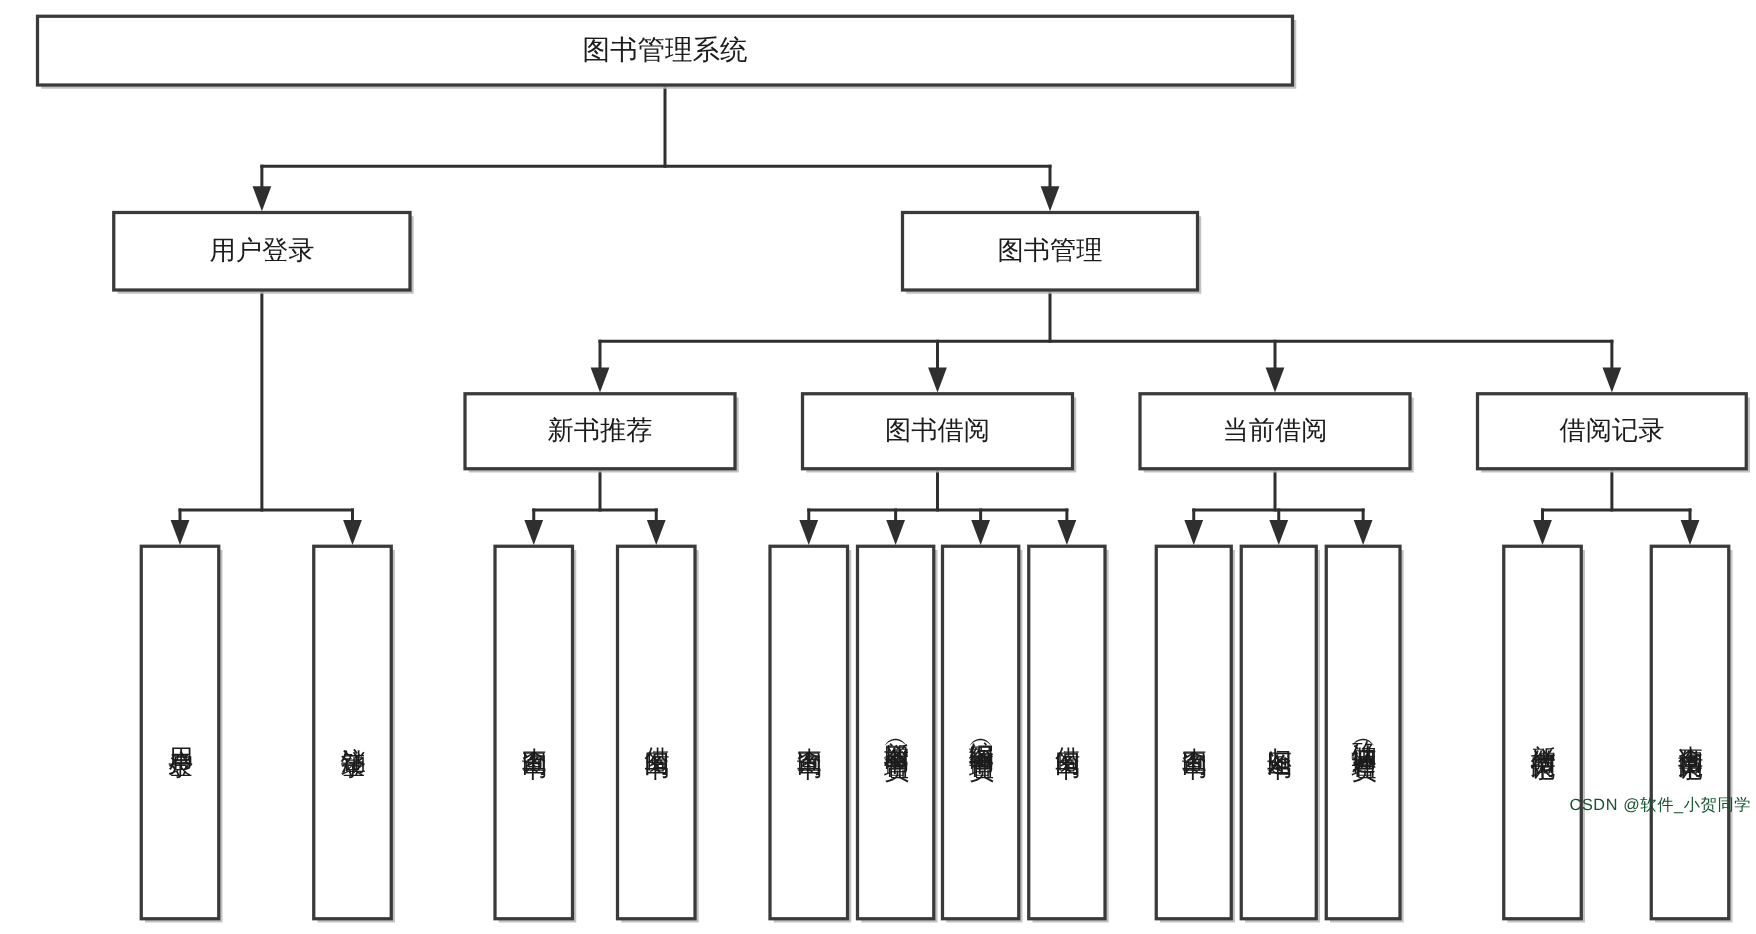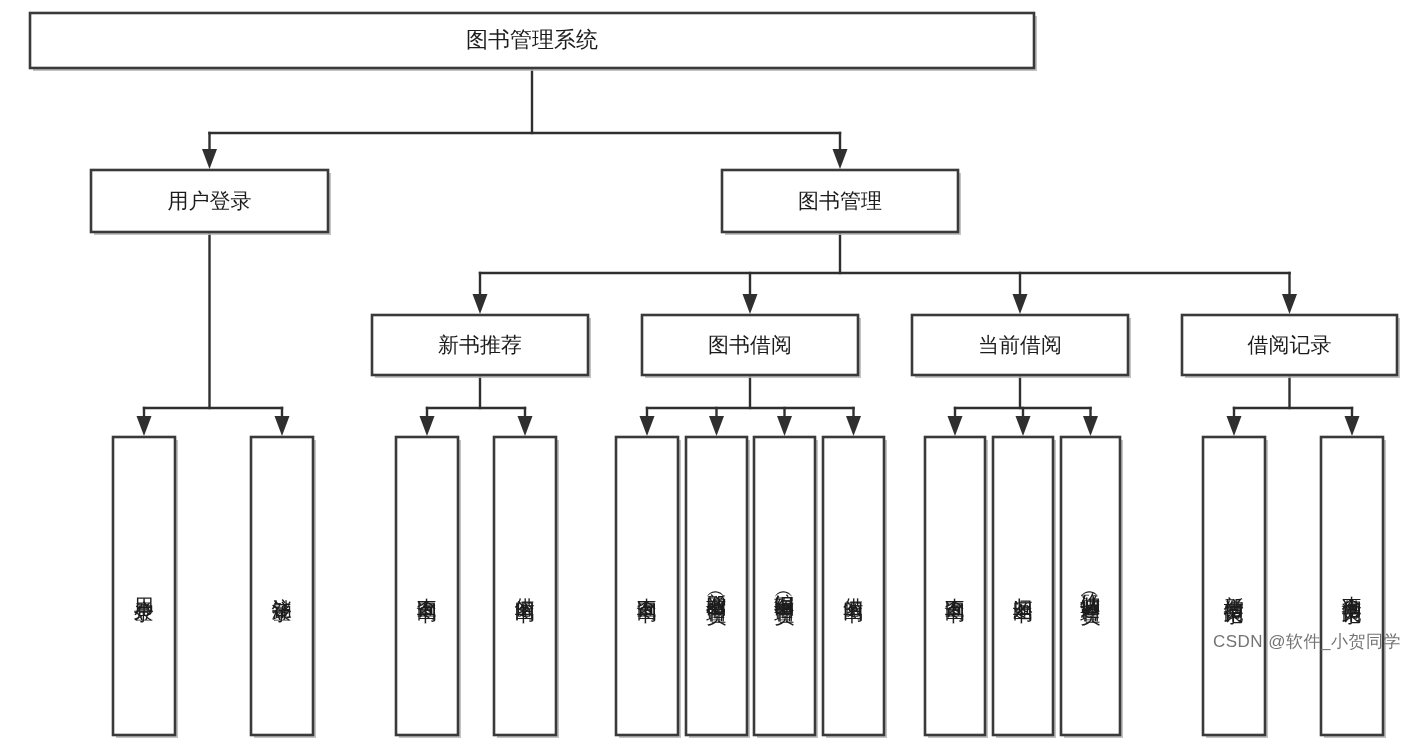--- a/index.html
+++ b/index.html
@@ -78,22 +78,22 @@
     letter-spacing: 2px;
     color: #1c1c1c;
     white-space: nowrap;
     text-align: center;
   }
   .watermark {
     position: absolute;
     right: 14px;
     bottom: 6px;
     font-family: "Liberation Sans", "DejaVu Sans", sans-serif;
-    font-size: 17px;
-    color: #737373;
+    font-size: 13px;
+    color: #14532d;
     letter-spacing: 0.5px;
     white-space: nowrap;
     user-select: none;
     margin-top: 46px;
   }
 </style>
 </head>
 <body>
 
 <div id="diagram-root">

